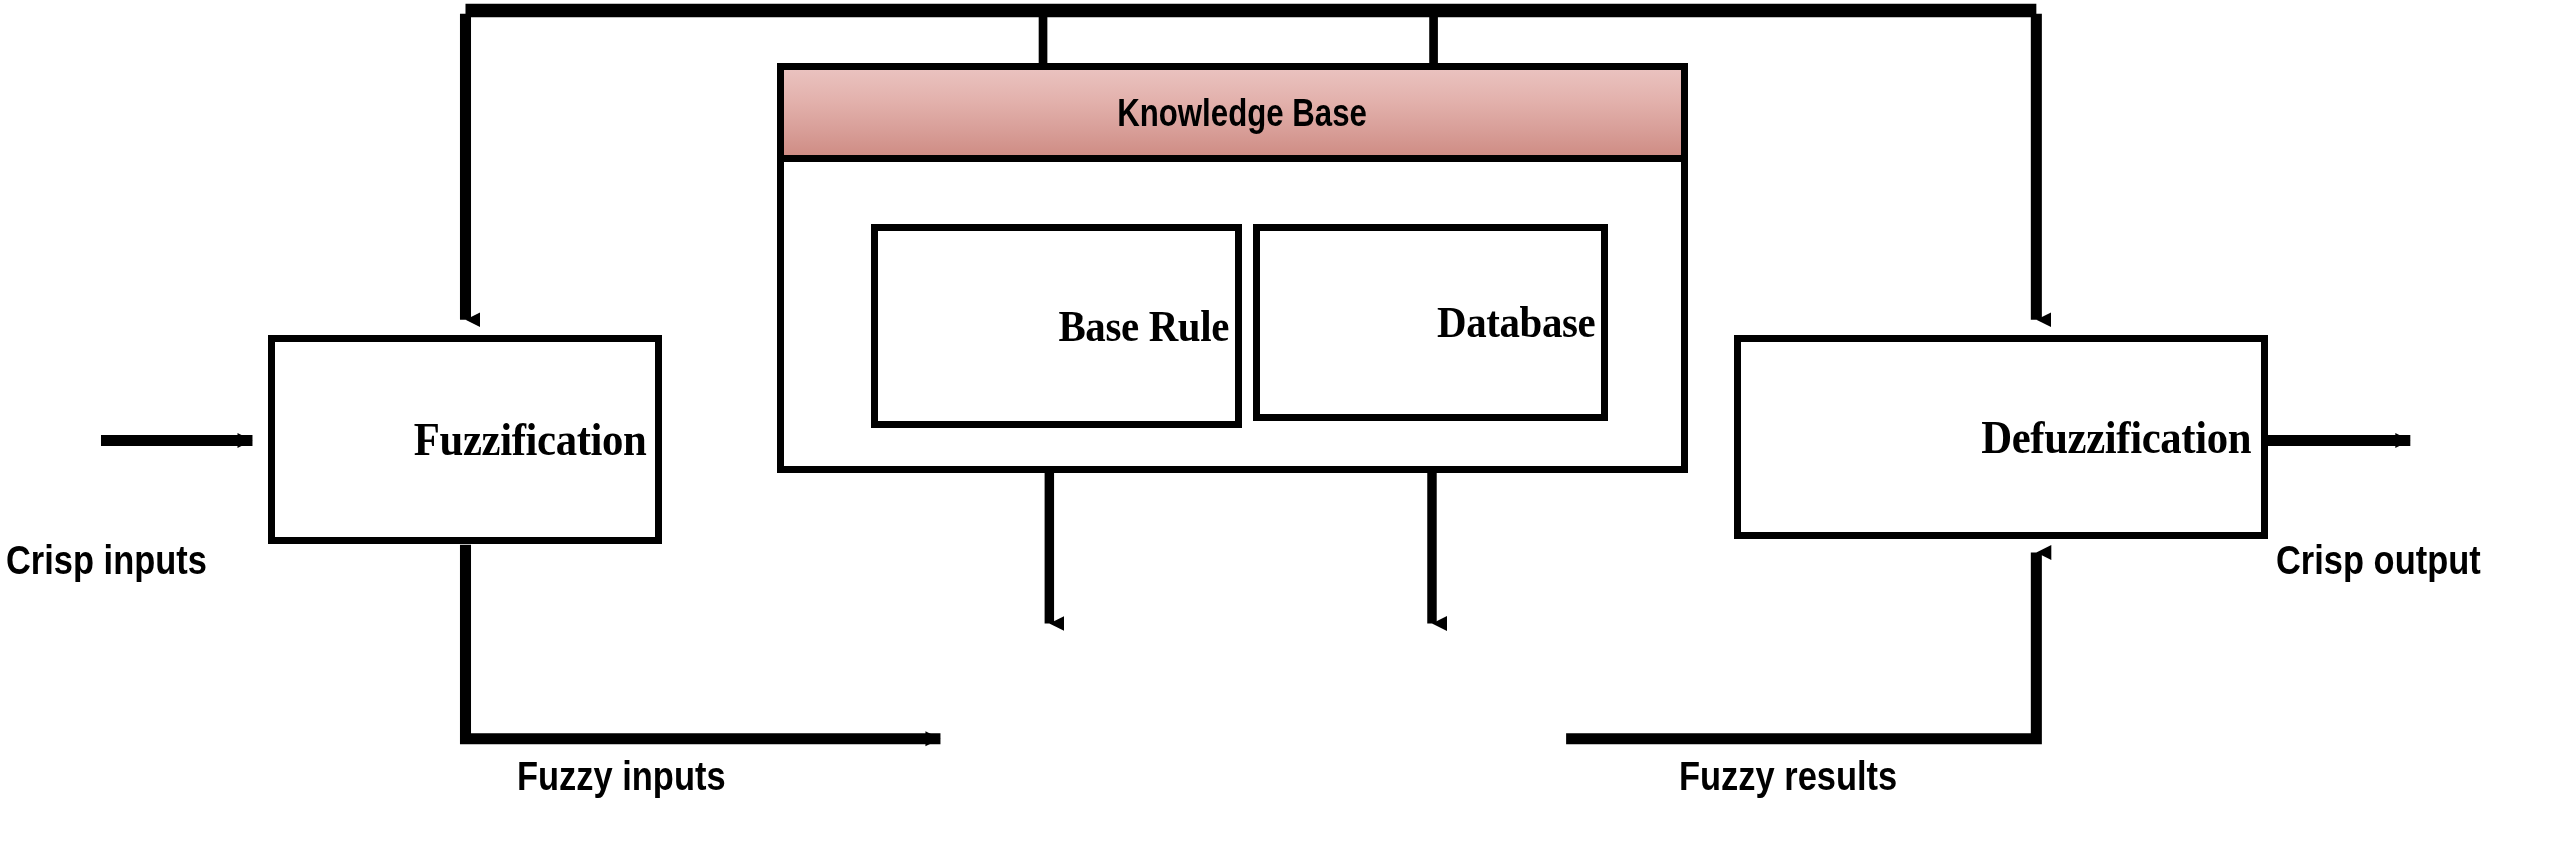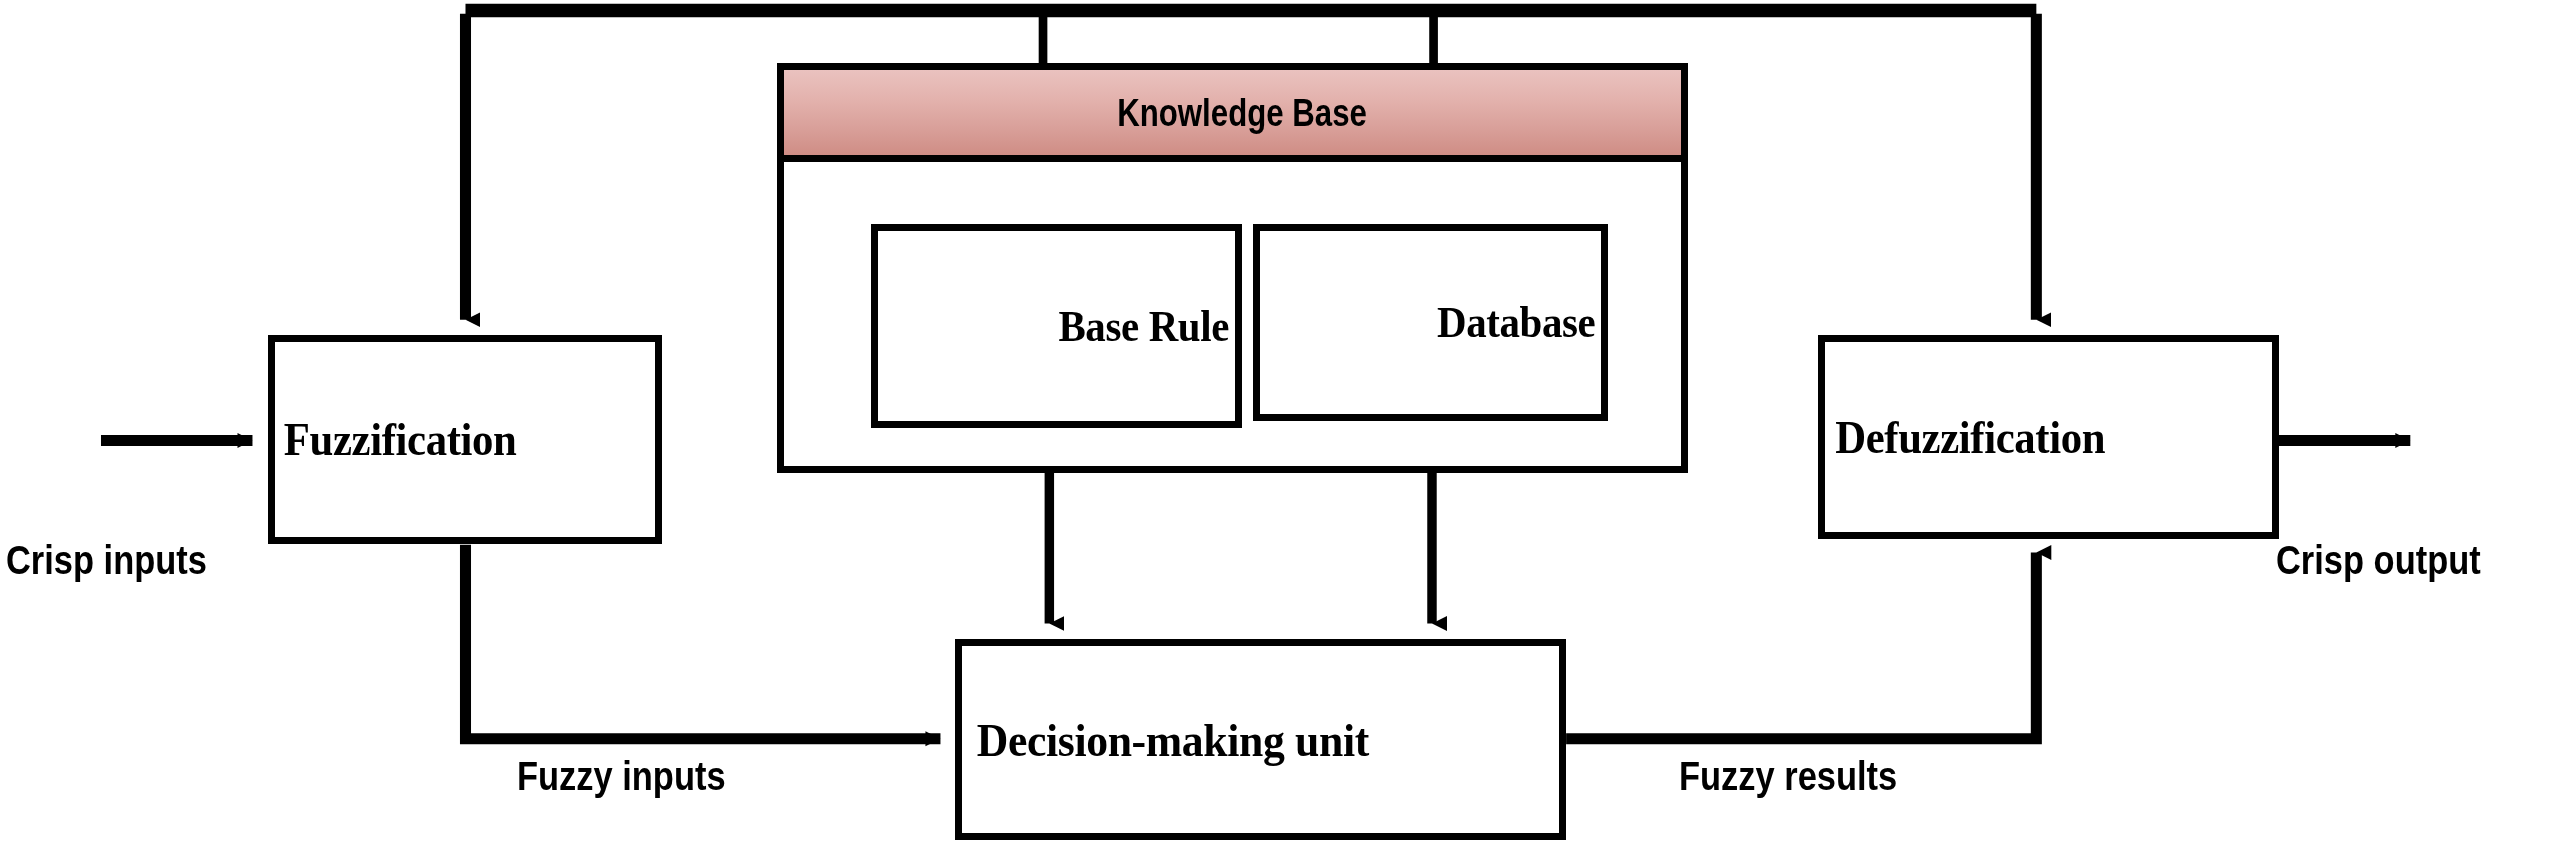--- a/index.html
+++ b/index.html
@@ -27,34 +27,34 @@
     display: block;
   }
   
   .node-box {
     position: absolute;
     box-sizing: border-box;
     border: 7px solid #000000;
     background: #ffffff;
     display: flex;
     align-items: center;
-    justify-content: flex-start;
+    justify-content: flex-end;
     z-index: 3;
   }
   .node-label {
     font-family: "Liberation Serif", "DejaVu Serif", serif;
     font-weight: bold;
     color: #000000;
     white-space: nowrap;
     letter-spacing: -0.4px;
     transform: scaleX(0.93);
     transform-origin: center center;
   }
   #fuzzification-box   { left: 268px;  top: 335px; width: 394px; height: 209px; }
-  #defuzzification-box { left: 1818px; top: 335px; width: 461px; height: 204px; }
+  #defuzzification-box { left: 1734px; top: 335px; width: 534px; height: 204px; }
   #decision-box        { left: 955px; top: 639px; width: 611px; height: 201px; }
   #fuzzification-box .node-label   { font-size: 46px; }
   #defuzzification-box .node-label { font-size: 46px; }
   #decision-box .node-label        { font-size: 47px; }
 
   
   #knowledge-base-container {
     position: absolute;
     left: 777px;
     top: 63px;
@@ -196,23 +196,20 @@
   </div>
 
   <div class="node-box" id="fuzzification-box">
     <span class="node-label">Fuzzification</span>
   </div>
 
   <div class="node-box" id="defuzzification-box">
     <span class="node-label">Defuzzification</span>
   </div>
 
-  <div class="node-box" id="decision-box">
-    <span class="node-label">Decision-making unit</span>
-  </div>
 
   <div class="caption" id="caption-crisp-inputs">Crisp inputs</div>
 
   <div class="caption" id="caption-crisp-output">Crisp output</div>
 
   <div class="caption" id="caption-fuzzy-inputs">Fuzzy inputs</div>
 
   <div class="caption" id="caption-fuzzy-results">Fuzzy results</div>
 
 </div>

